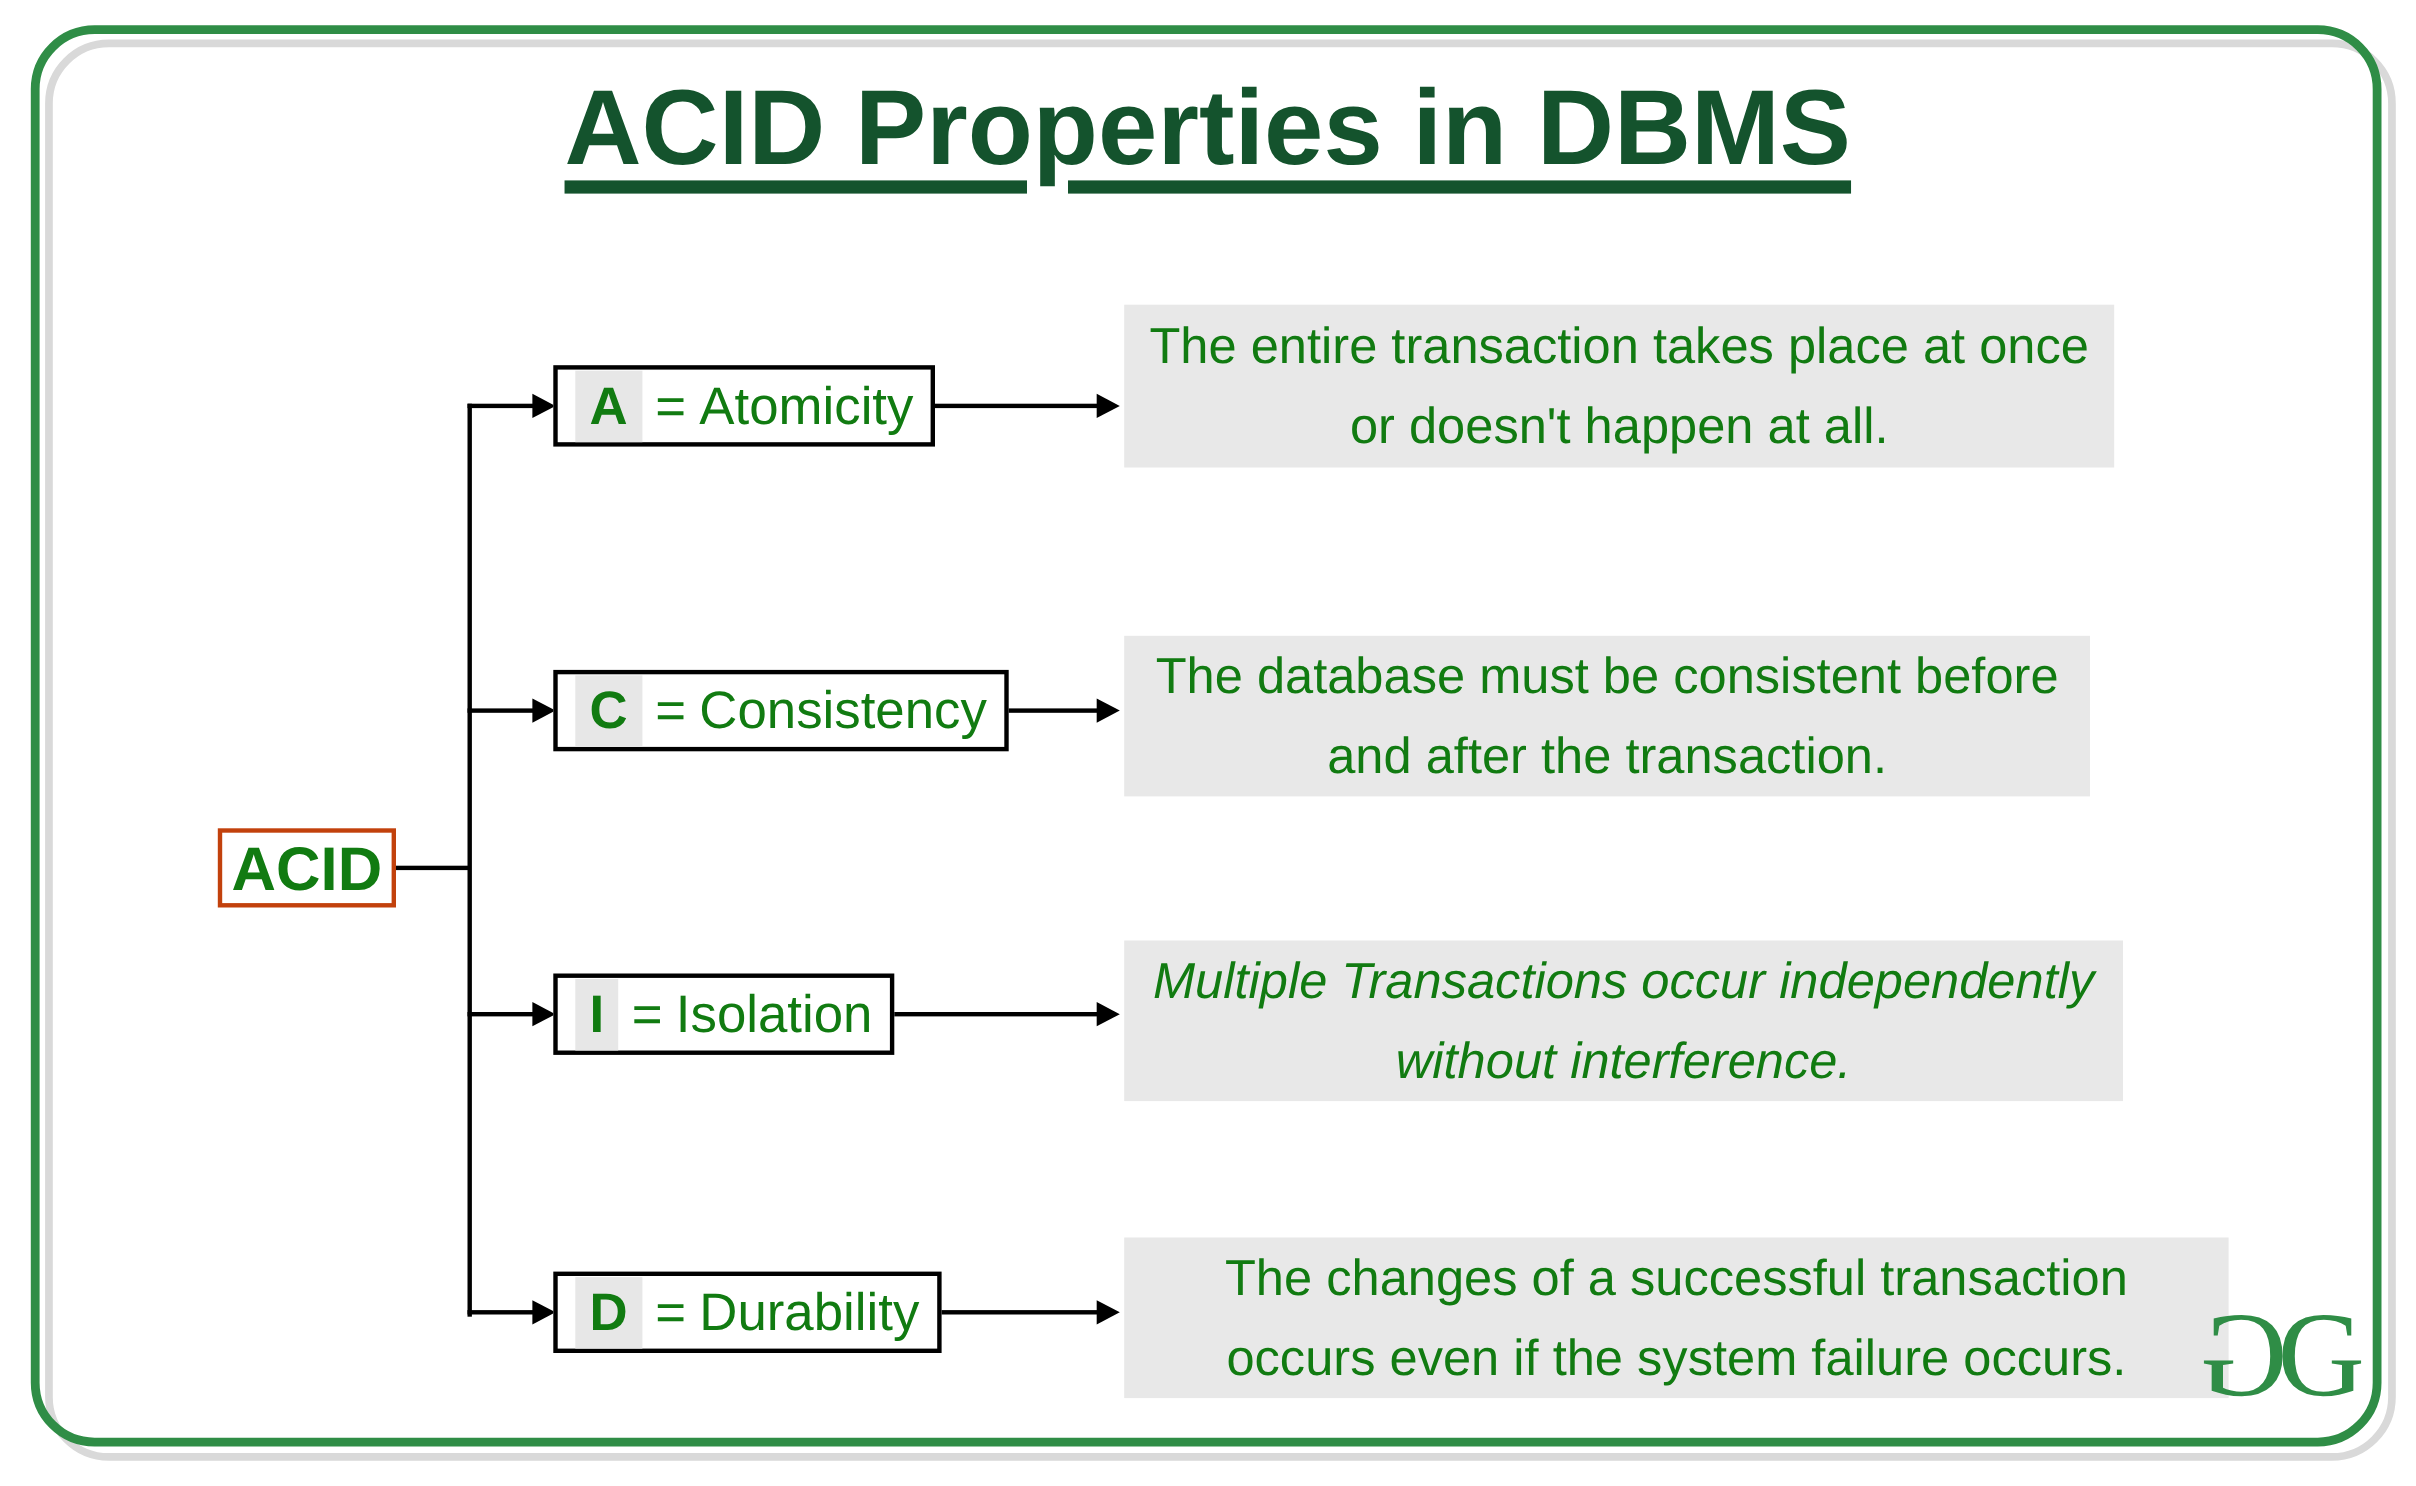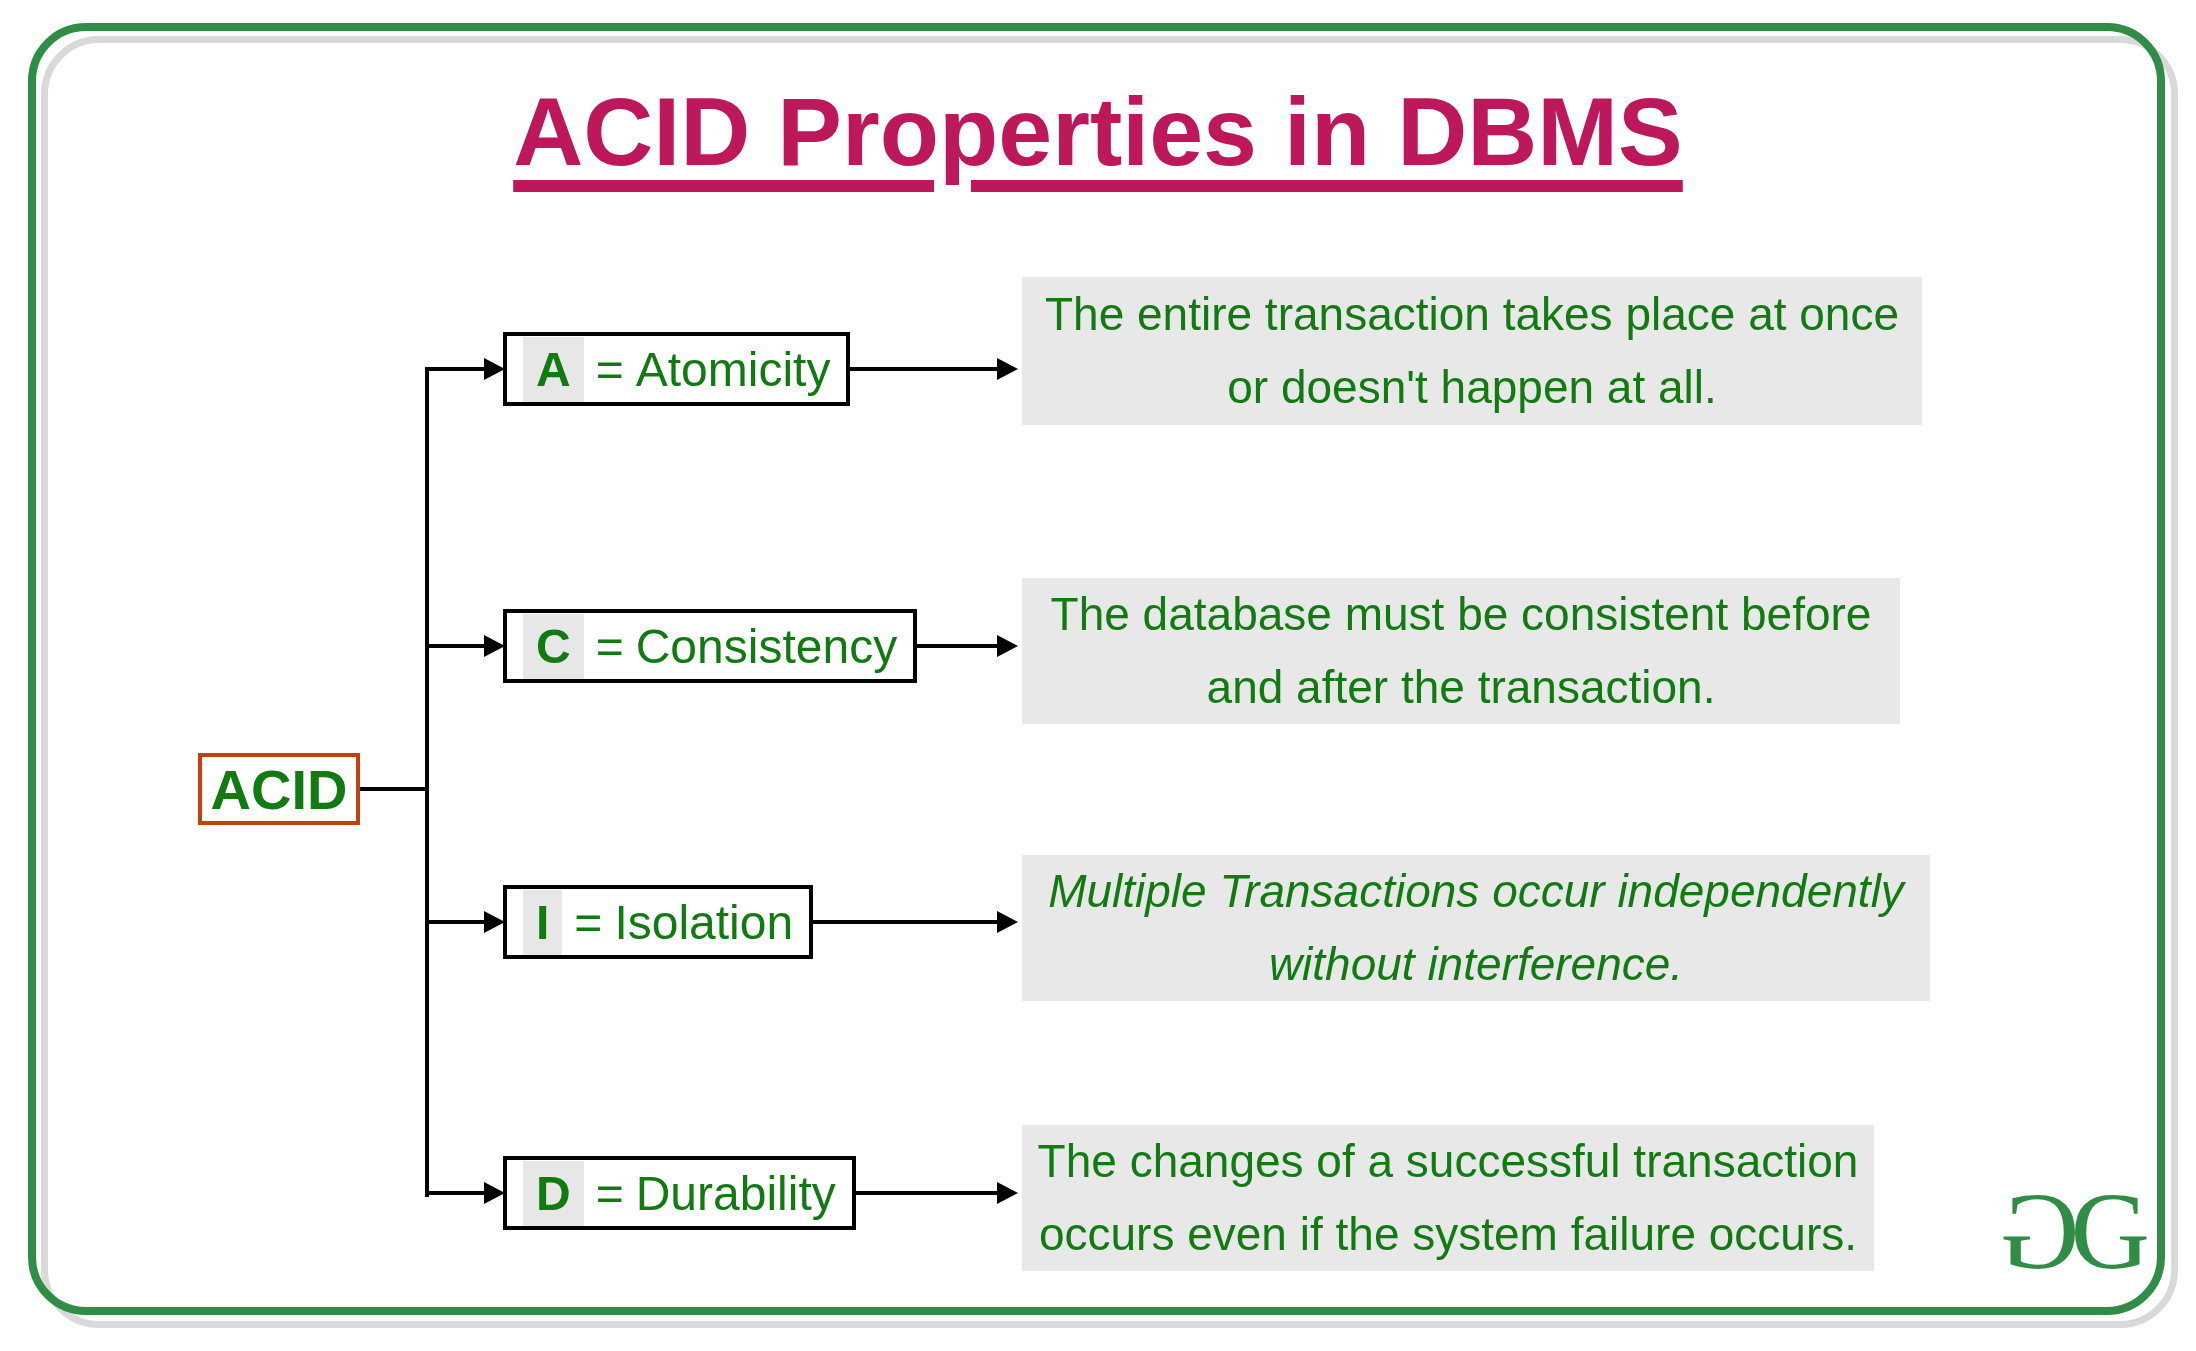--- a/index.html
+++ b/index.html
@@ -11,22 +11,22 @@
   .frame-gray {
     position:absolute; left:41px; top:36px; width:2137px; height:1292px;
     border:7px solid #d9d9d9; border-radius:58px; box-sizing:border-box;
   }
   .frame-green {
     position:absolute; left:28px; top:23px; width:2137px; height:1292px;
     border:8px solid #2f8d46; border-radius:58px; box-sizing:border-box;
   }
   
   .title {
-    position:absolute; left:0; right:0; top:60px; margin:16px; text-align:center;
-    font-size:97px; font-weight:bold; color:#be185d;
+    position:absolute; left:0; right:0; top:60px; margin:0; text-align:center;
+    font-size:97px; font-weight:bold; color:#14532d;
     text-decoration:underline; text-decoration-thickness:12px; text-underline-offset:15px;
   }
   
   .root-box {
     position:absolute; left:198px; top:753px; width:162px; height:72px;
     border:4px solid #c2410c; background:#fff; box-sizing:border-box;
     display:flex; align-items:center; justify-content:center;
     font-size:56px; font-weight:bold; color:#117b11; z-index:2;
   }
   
@@ -59,21 +59,21 @@
   .prop-eq { margin-right:12px; }
   
   .desc {
     position:absolute; left:1022px; background:#e8e8e8; color:#117b11;
     display:flex; flex-direction:column; justify-content:center; align-items:center;
     text-align:center; font-size:46px; line-height:73px; box-sizing:border-box; z-index:2;
   }
   .d-a { top:277px;  width:900px; height:148px; }
   .d-c { top:578px;  width:878px; height:146px; }
   .d-i { top:855px;  width:908px; height:146px;font-style:italic; }
-  .d-d { top:1125px; width:852px; height:146px; }
+  .d-d { top:1125px; width:1004px; height:146px; }
   
   .gg-logo {
     position:absolute; left:2000px; top:1176px; color:#2f8d46;
     font-family:"Liberation Serif", serif; font-size:110px; line-height:1;
     display:flex; z-index:3;
   }
   .g-flip { display:inline-block; transform:scaleX(-1); margin-right:-9px; }
 </style>
 </head>
 <body>

